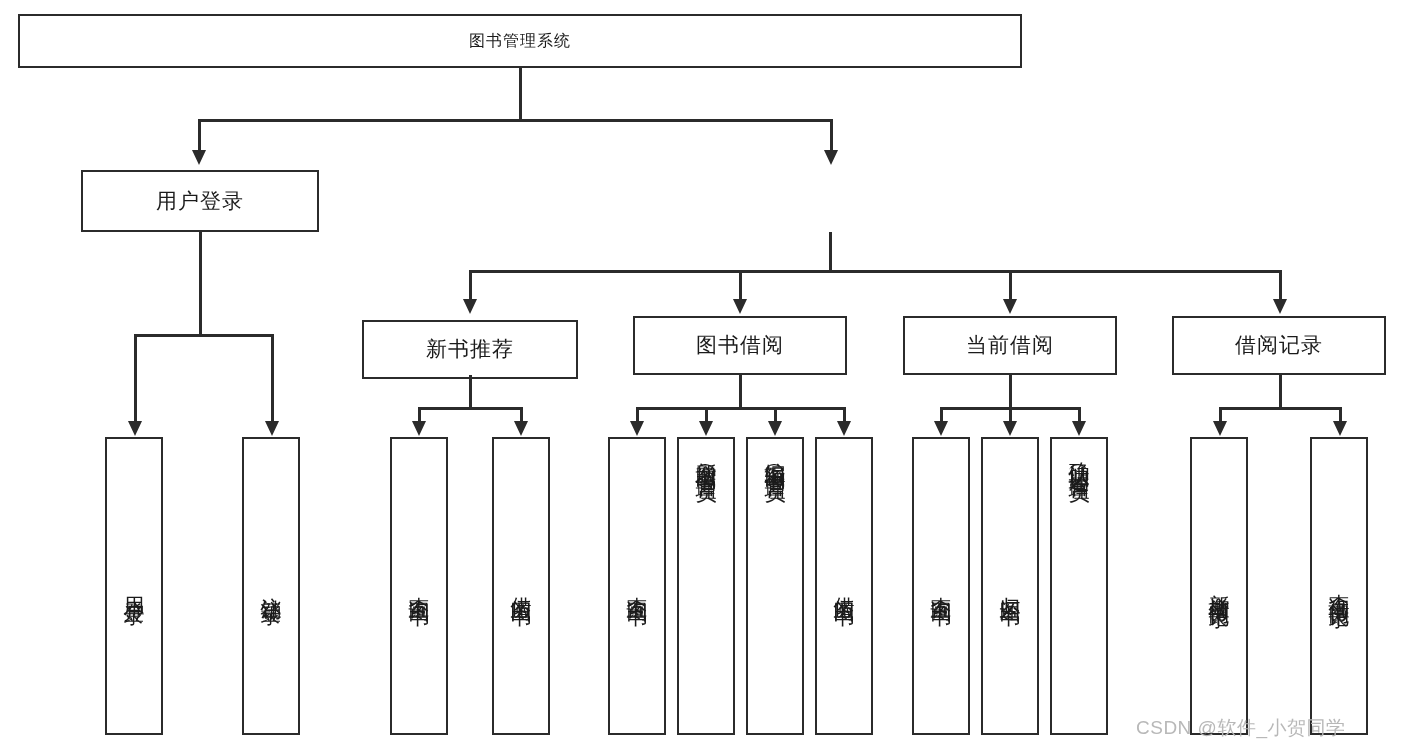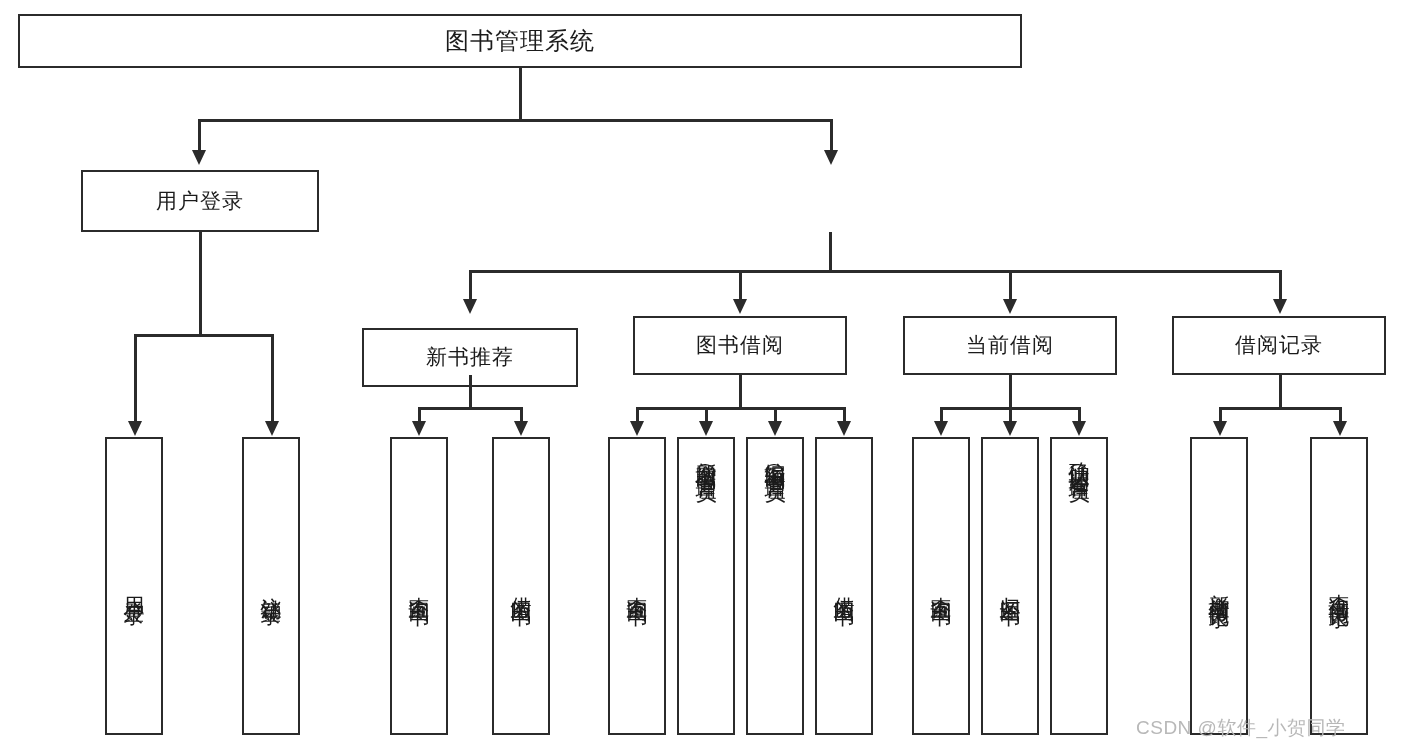--- a/index.html
+++ b/index.html
@@ -30,21 +30,21 @@
     color: #1b1b1b;
   }
   .node .label {
     font-size: 21px;
     line-height: 1.25;
     letter-spacing: 1px;
     white-space: nowrap;
     text-align: center;
   }
   
-  .node.root .label { font-size: 24px; }
+  .node.root .label { font-size: 16px; }
   
   .node.vertical {
     align-items: flex-start;
     justify-content: center;
     padding-top: 6px;
   }
   .node.vertical .label {
     writing-mode: vertical-rl;
     text-orientation: upright;
     font-size: 21px;
@@ -126,21 +126,21 @@
 
   <div class="vline" style="left:739px; top:270px; height:30px;"></div>
   <div class="arrow" style="left:733px; top:299px;"></div>
 
   <div class="vline" style="left:1009px; top:270px; height:30px;"></div>
   <div class="arrow" style="left:1003px; top:299px;"></div>
 
   <div class="vline" style="left:1279px; top:270px; height:30px;"></div>
   <div class="arrow" style="left:1273px; top:299px;"></div>
 
-  <div class="node" style="left:362px; top:328px; width:216px; height:59px;">
+  <div class="node" style="left:362px; top:320px; width:216px; height:59px;">
     <span class="label">新书推荐</span>
   </div>
   <div class="node" style="left:633px; top:316px; width:214px; height:59px;">
     <span class="label">图书借阅</span>
   </div>
   <div class="node" style="left:1172px; top:316px; width:214px; height:59px;">
     <span class="label">借阅记录</span>
   </div>
   <div class="node" style="left:903px; top:316px; width:214px; height:59px;">
     <span class="label">当前借阅</span>

